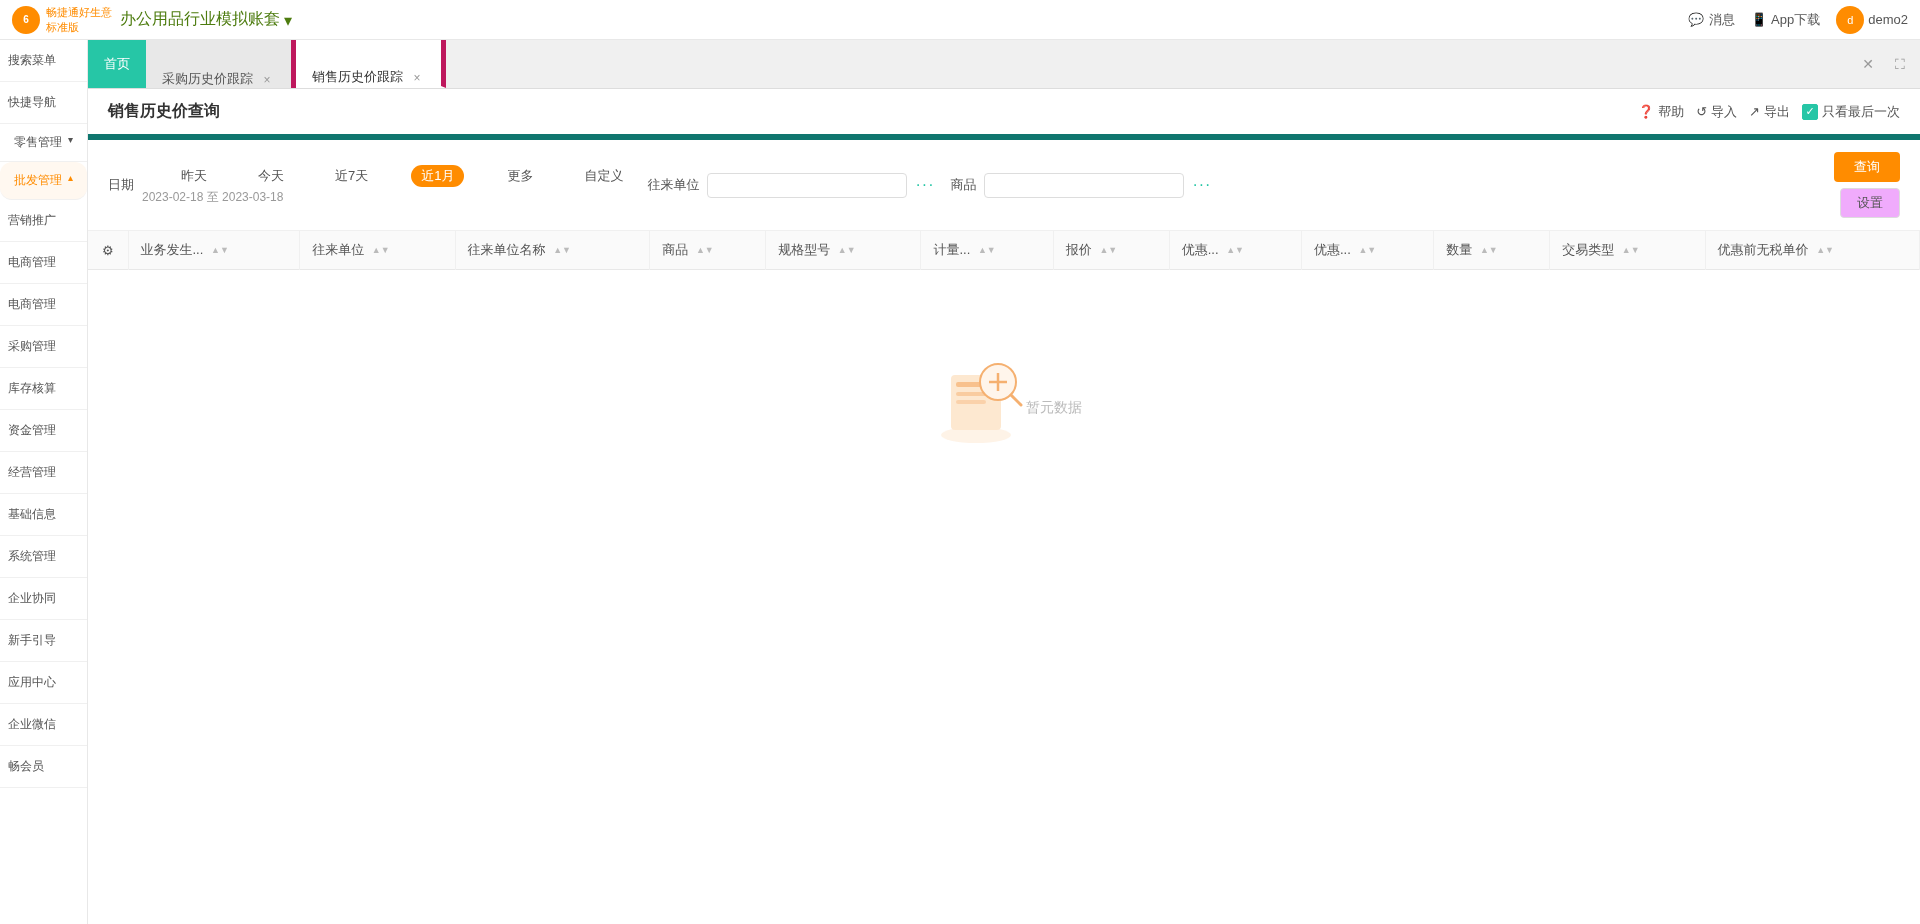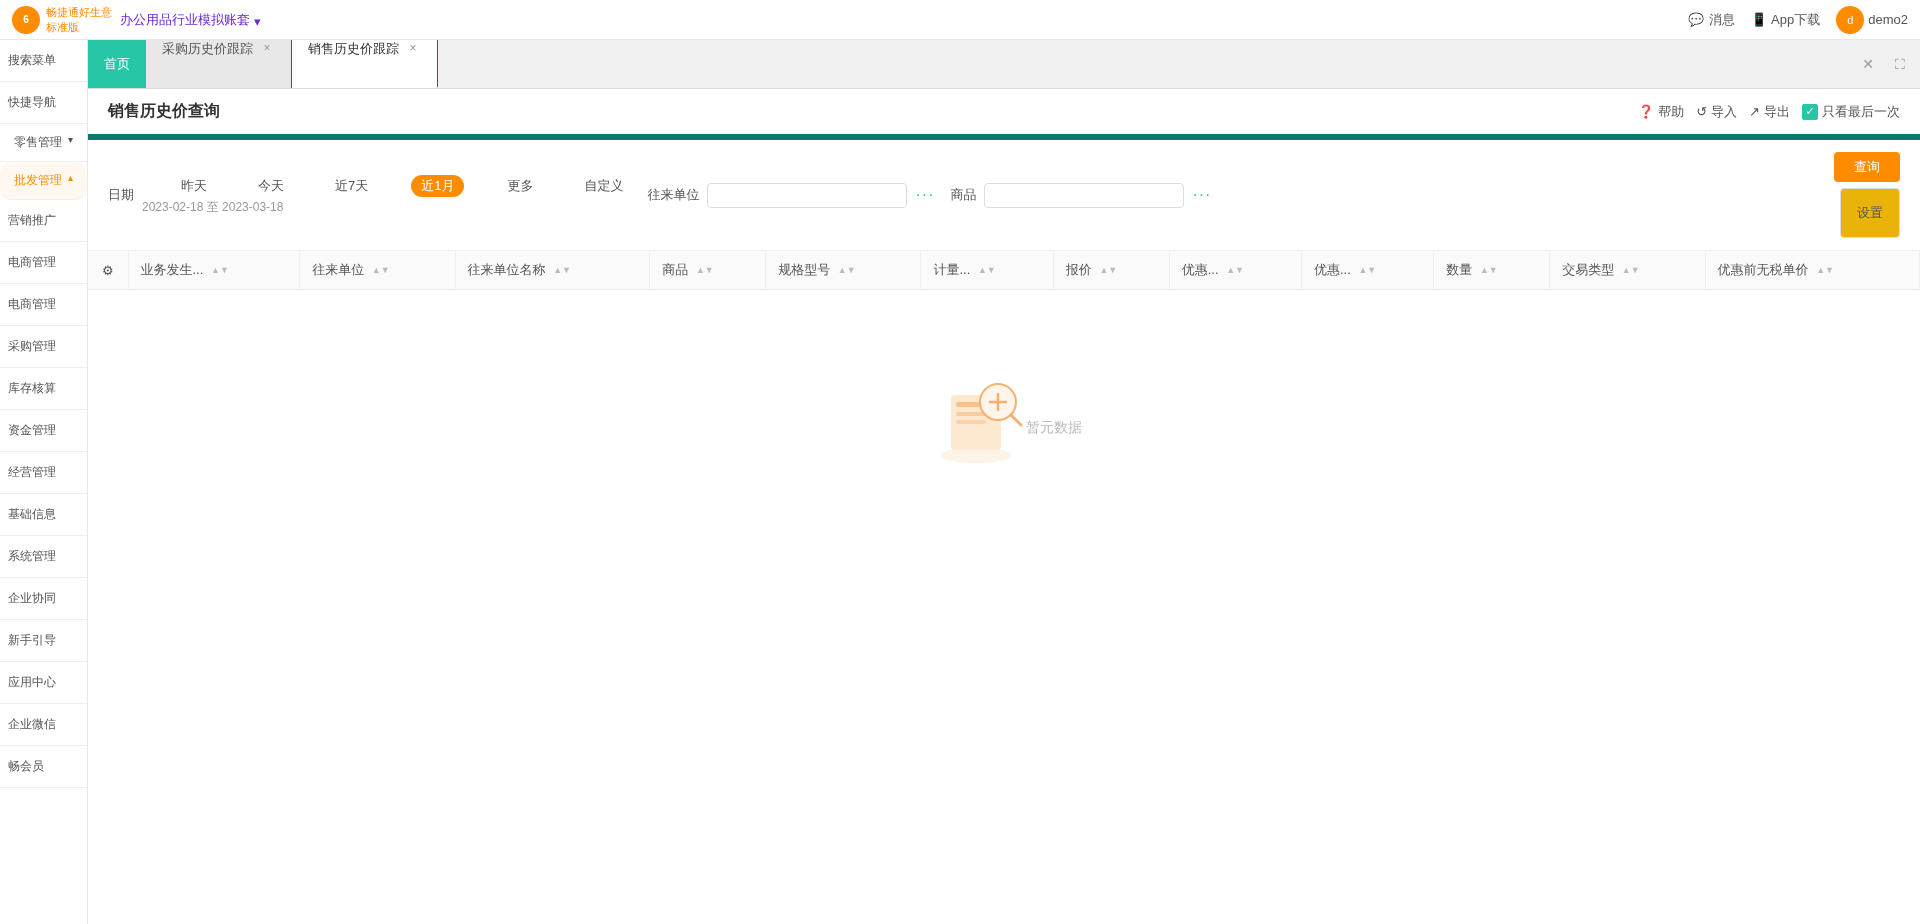--- a/index.html
+++ b/index.html
@@ -40,22 +40,22 @@
     }
     .logo-text {
       font-size: 11px;
       color: #ff8c00;
       line-height: 1.3;
     }
     .app-selector {
       display: flex;
       align-items: flex-end;
       gap: 4px;
-      color: #6d28d9;
-      font-size: 13px;
+      color: #4d7c0f;
+      font-size: 16px;
       cursor: pointer;
     }
     .top-header-right {
       display: flex;
       align-items: center;
       gap: 16px;
       color: #555;
       font-size: 13px;
     }
     .top-header-right .item {
@@ -129,26 +129,26 @@
     .tab-bar {
       height: 49px;
       background: #f0f0f0;
       display: flex;
       align-items: stretch;
       border-bottom: 1px solid #ddd;
       flex-shrink: 0;
     }
     .tab-item {
       display: flex;
-      align-items: flex-start;
+      align-items: flex-end;
       padding: 0 16px;
       cursor: pointer;
       font-size: 13px;
       color: #555;
-      border-right: 1px solid #be185d;
+      border-right: 5px solid #be185d;
       gap: 6px;
       background: #e8e8e8;
     }
     .tab-item.active {
       background: #fff;
       color: #333;
       border-bottom: 2px solid #fff;
     }
     .tab-item .close-btn {
       font-size: 12px;
@@ -312,25 +312,25 @@
     .query-btn {
       background: #ff8c00;
       color: #fff;
       border: none;
       border-radius: 4px;
       padding: 6px 20px;
       cursor: pointer;
       font-size: 13px;
     }
     .settings-btn {
-      background: #eab308;
+      background: #f0abfc;
       color: #555;
       border: 1px solid #ddd;
       border-radius: 4px;
-      padding: 15px 16px;
+      padding: 5px 16px;
       cursor: pointer;
       font-size: 13px;
     }
     .filter-right {
       display: flex;
       flex-direction: column;
       align-items: flex-end;
       gap: 6px;
       margin-left: auto;
     }

